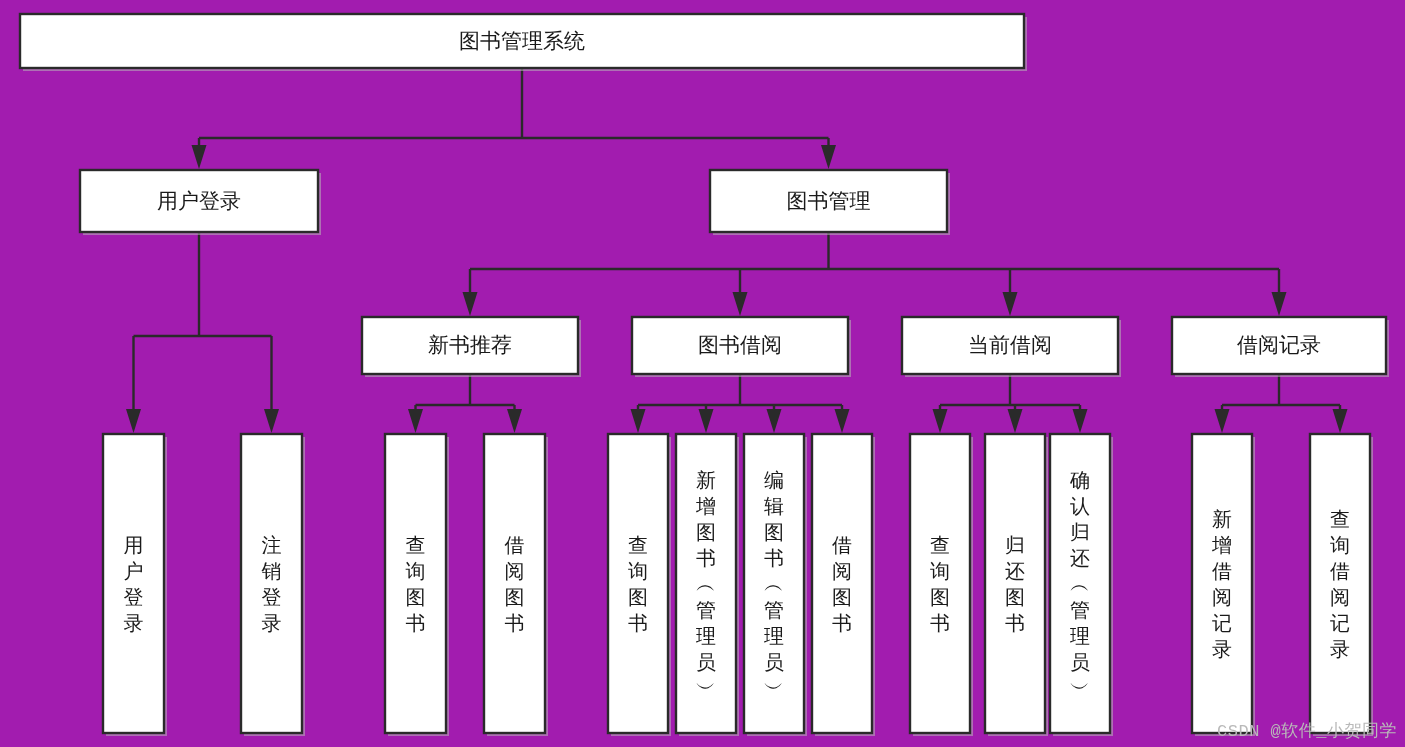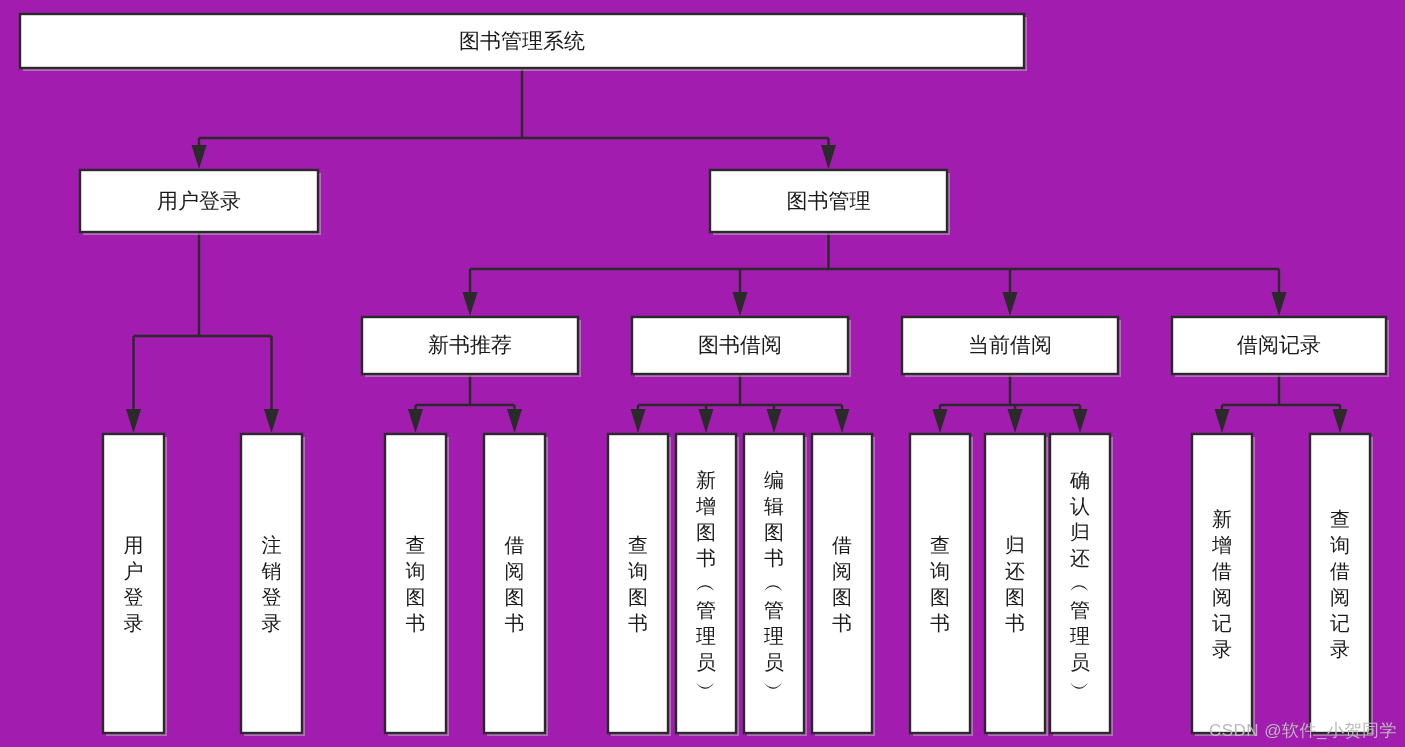--- a/index.html
+++ b/index.html
@@ -55,21 +55,21 @@
   .node-label-v {
     font-family: "Liberation Sans", "DejaVu Sans", sans-serif;
     font-size: 20px;
     fill: #1a1a1a;
     text-anchor: middle;
   }
   .watermark {
     position: absolute;
     right: 8px;
     bottom: 5px;
-    font-family: Liberation Sans, sans-serif;
+    font-family: Liberation Mono, monospace;
     font-size: 17px;
     color: #b9b9b9;
     letter-spacing: 0.5px;
     white-space: nowrap;
     pointer-events: none;
   }
 </style>
 </head>
 <body>
 

